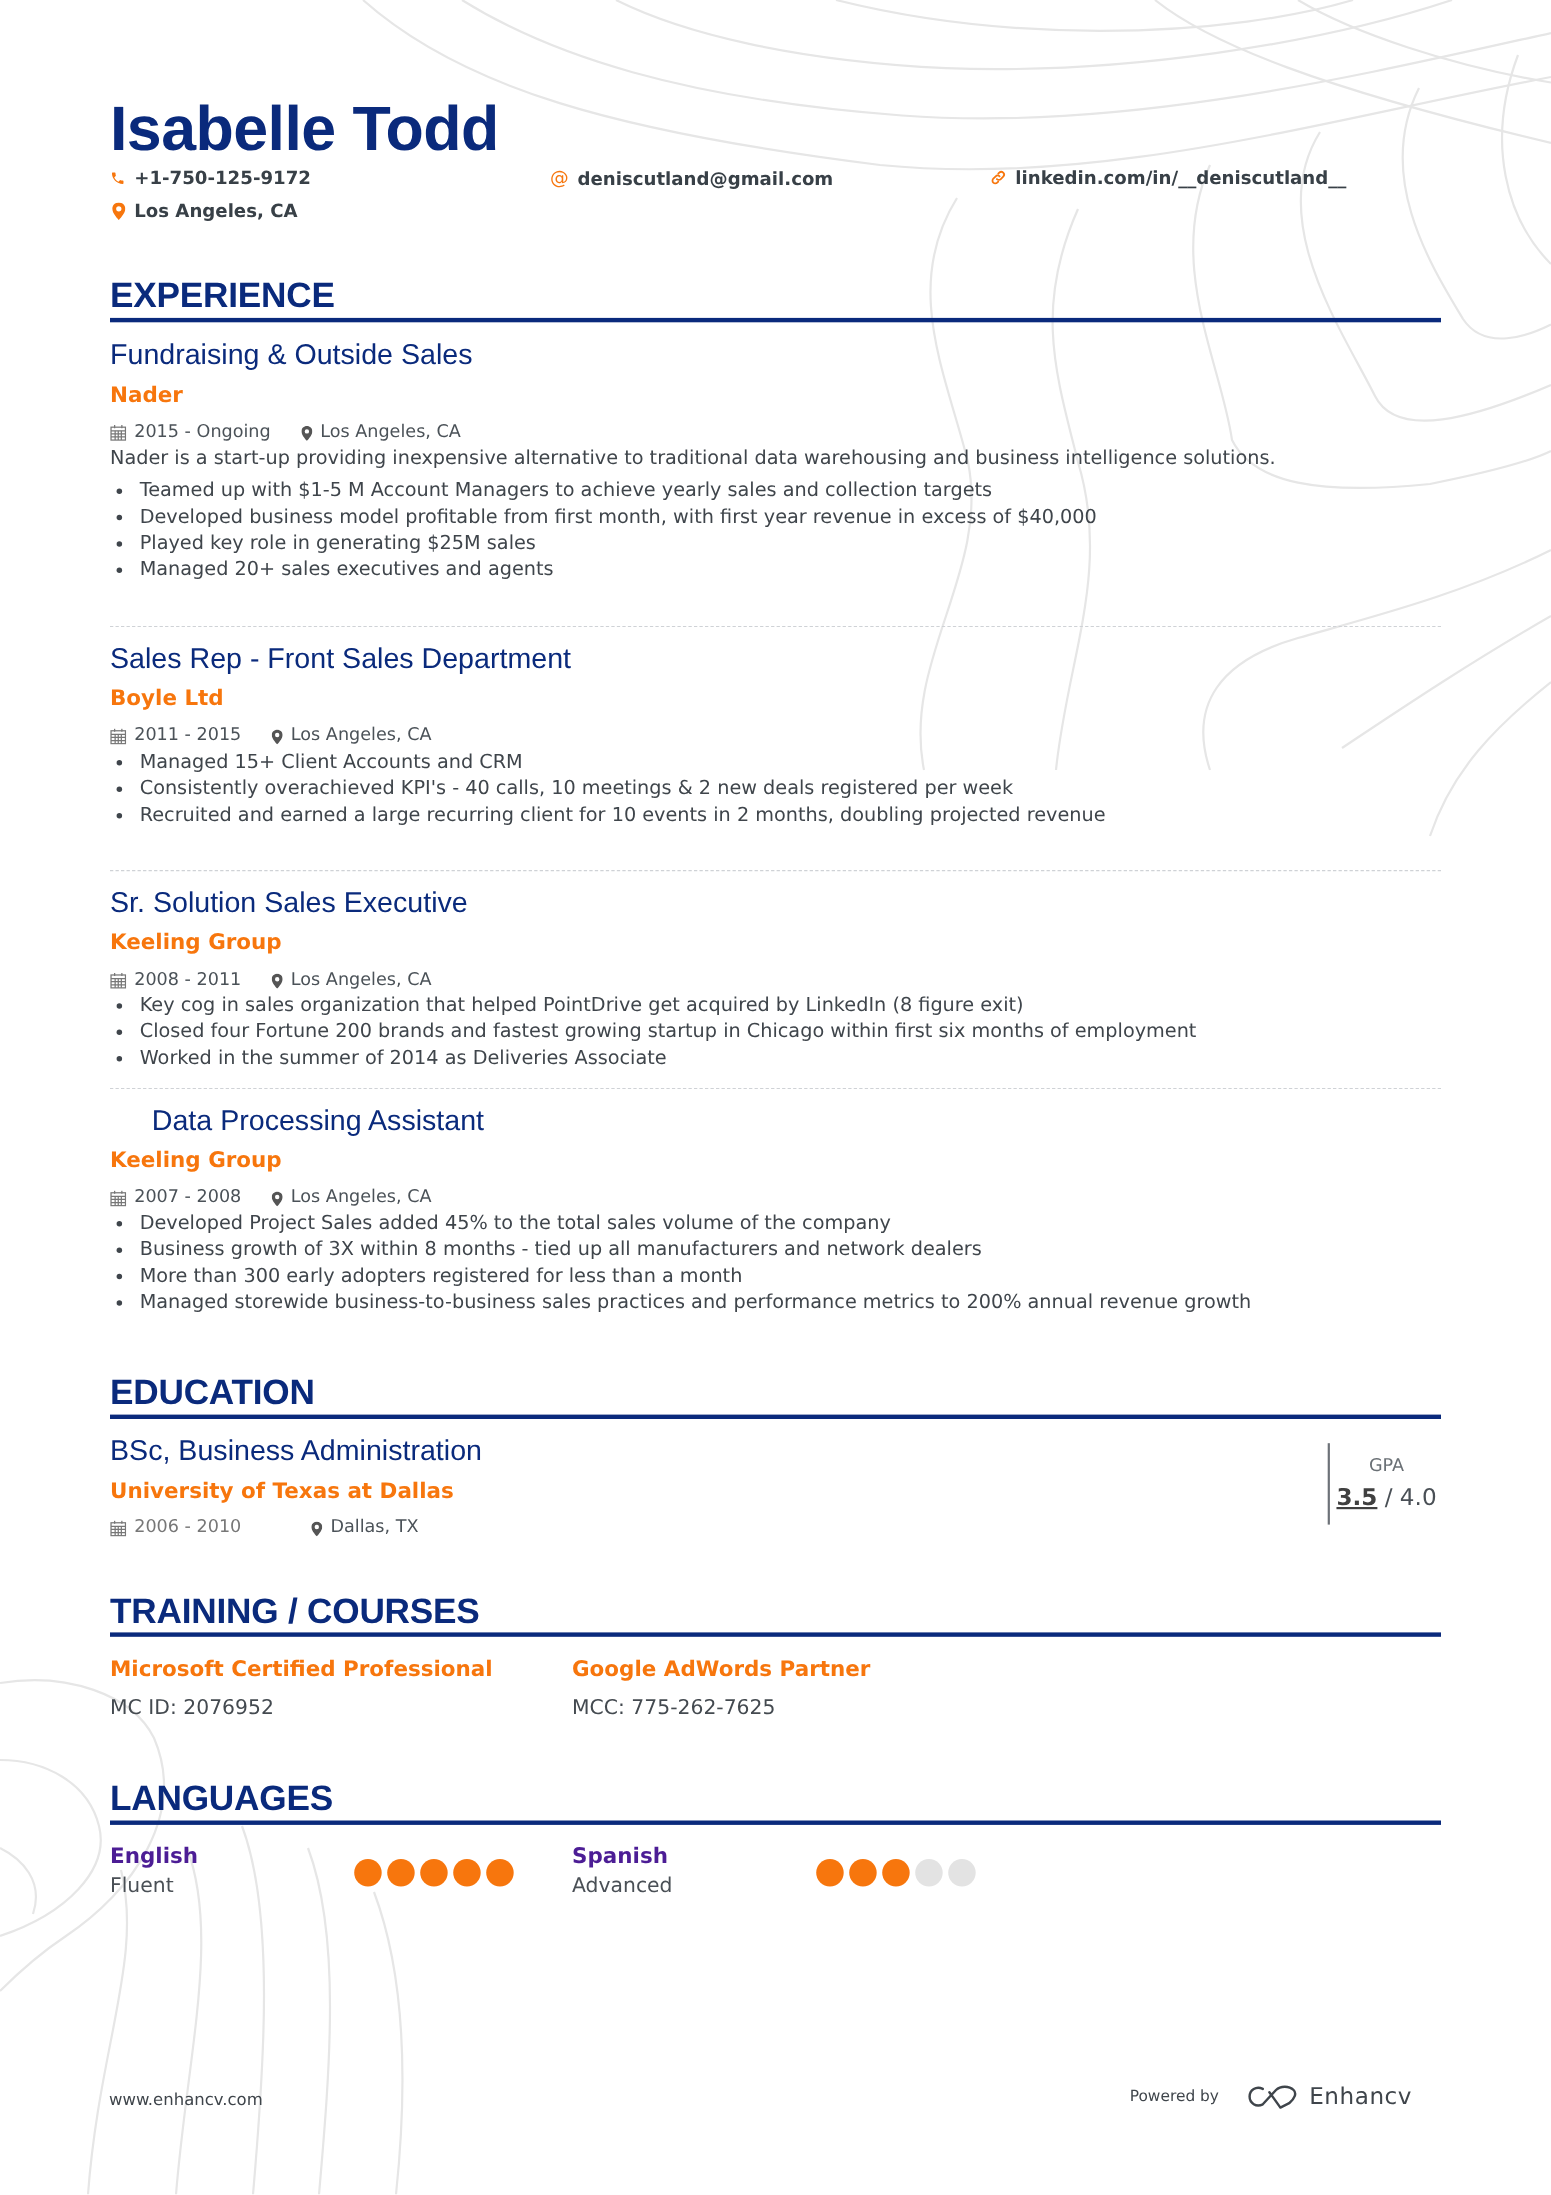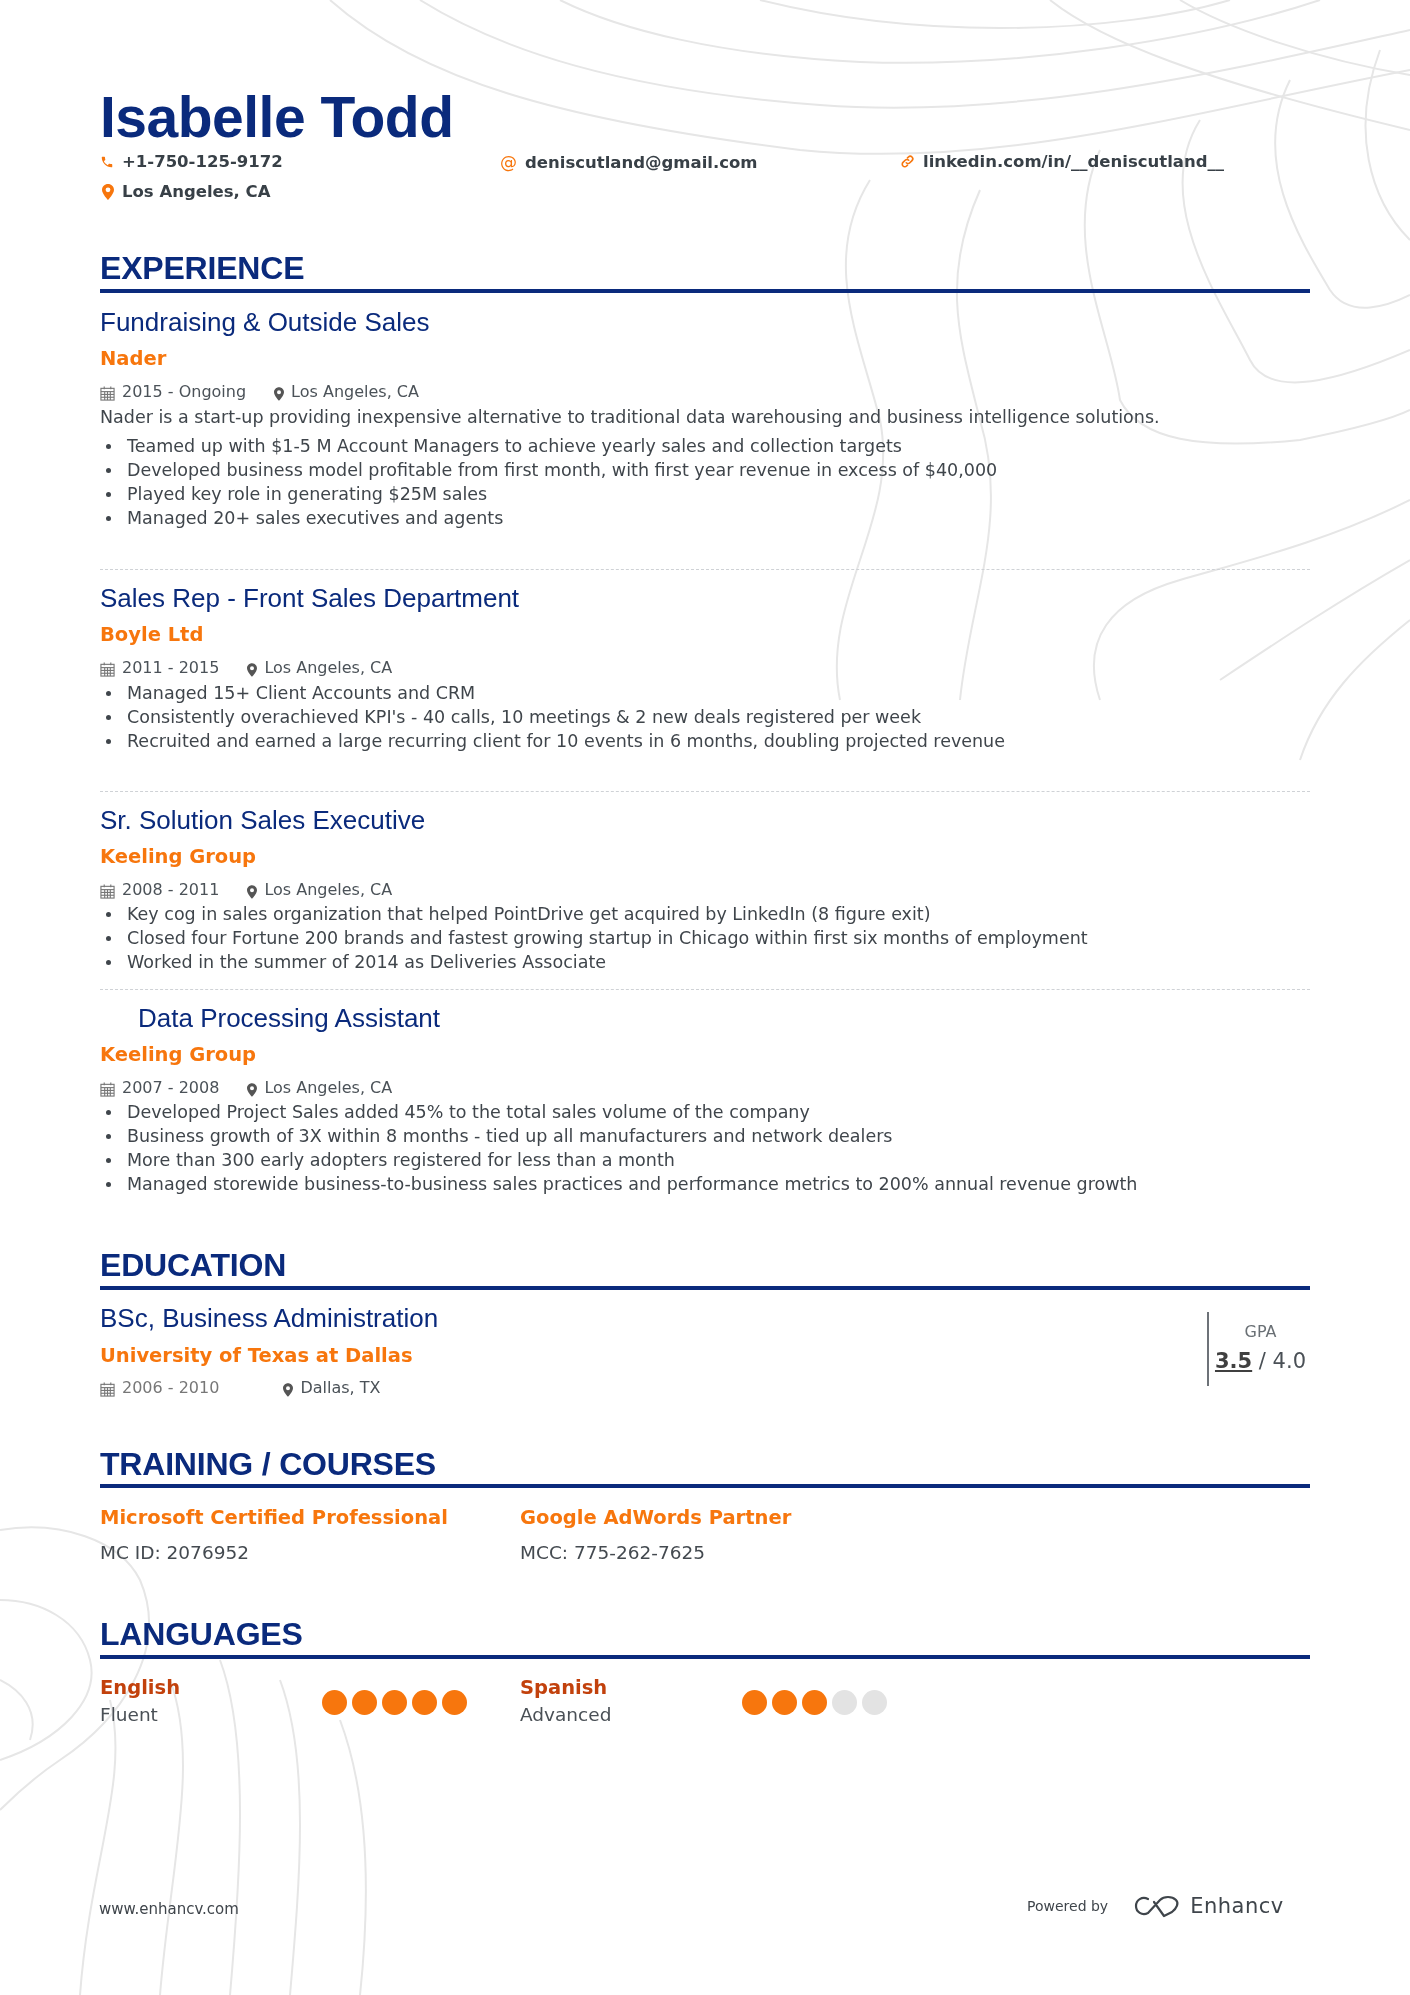--- a/index.html
+++ b/index.html
@@ -26,21 +26,21 @@
   .bullets .li::before { content: ""; position: absolute; left: 6px; top: 10px; width: 5px; height: 5px; border-radius: 50%; background: #3f454b; }
 
   .gpa-box { left: 1207px; top: 1312px; width: 105px; height: 74px; border-left: 2px solid #6d7278; text-align: center; }
   .gpa-label { font-size: 16px; color: #6a7075; margin-top: 10px; }
   .gpa-val { font-size: 21px; color: #4a5056; margin-top: 8px; }
   .gpa-val .hl { color: #404040; font-weight: 700; text-decoration: underline; }
 
   .course-title { font-weight: 700; font-size: 19.5px; color: #f7760d; }
   .course-sub { font-size: 18.5px; color: #444a50; }
 
-  .lang-name { font-weight: 700; font-size: 19.5px; color: #c2410c; }
+  .lang-name { font-weight: 700; font-size: 19.5px; color: #4c1d95; }
   .lang-level { font-size: 18.5px; color: #4a5056; }
   .dots { display: flex; gap: 5px; }
   .dot { width: 25px; height: 25px; border-radius: 50%; background: #f7760d; }
   .dot.off { background: #e3e3e3; }
 
   .footer-left { left: 99px; top: 1900px; font-size: 15px; color: #3f454b; }
   .footer-right { left: 1027px; top: 1894px; display: flex; align-items: center; gap: 26px; }
   .powered { font-size: 14px; color: #3f454b; }
   .brand { display: flex; align-items: center; gap: 10px; font-size: 21px; color: #3f454b; letter-spacing: 0.5px; }
 </style>
@@ -155,21 +155,21 @@
   <span class="item">
     <svg width="10" height="14" viewBox="0 0 12 16">
         <path fill="#555" d="M6 0C2.7 0 0 2.6 0 5.8 0 10 6 16 6 16s6-6 6-10.2C12 2.6 9.3 0 6 0zm0 8.2a2.4 2.4 0 1 1 0-4.8 2.4 2.4 0 0 1 0 4.8z"></path>
       </svg>
     <span>Los Angeles, CA</span>
   </span>
 </div>
 <div class="abs bullets" style="top:681px;">
   <div class="li">Managed 15+ Client Accounts and CRM</div>
   <div class="li">Consistently overachieved KPI's - 40 calls, 10 meetings &amp; 2 new deals registered per week</div>
-  <div class="li">Recruited and earned a large recurring client for 10 events in 6 months, doubling projected revenue</div>
+  <div class="li">Recruited and earned a large recurring client for 10 events in 2 months, doubling projected revenue</div>
 </div>
 <div class="dash" style="top:791px;"></div>
 
 <div class="abs job-title" style="top:805px;">Sr. Solution Sales Executive</div>
 <div class="abs company" style="top:845px;">Keeling Group</div>
 <div class="abs meta" style="top:880px;">
   <span class="item">
     <svg width="15" height="15" viewBox="0 0 16 16" fill="none" stroke="#777" stroke-width="1.2">
         <rect x="1" y="2.5" width="14" height="12.5"></rect>
         <line x1="1" y1="6" x2="15" y2="6"></line>

